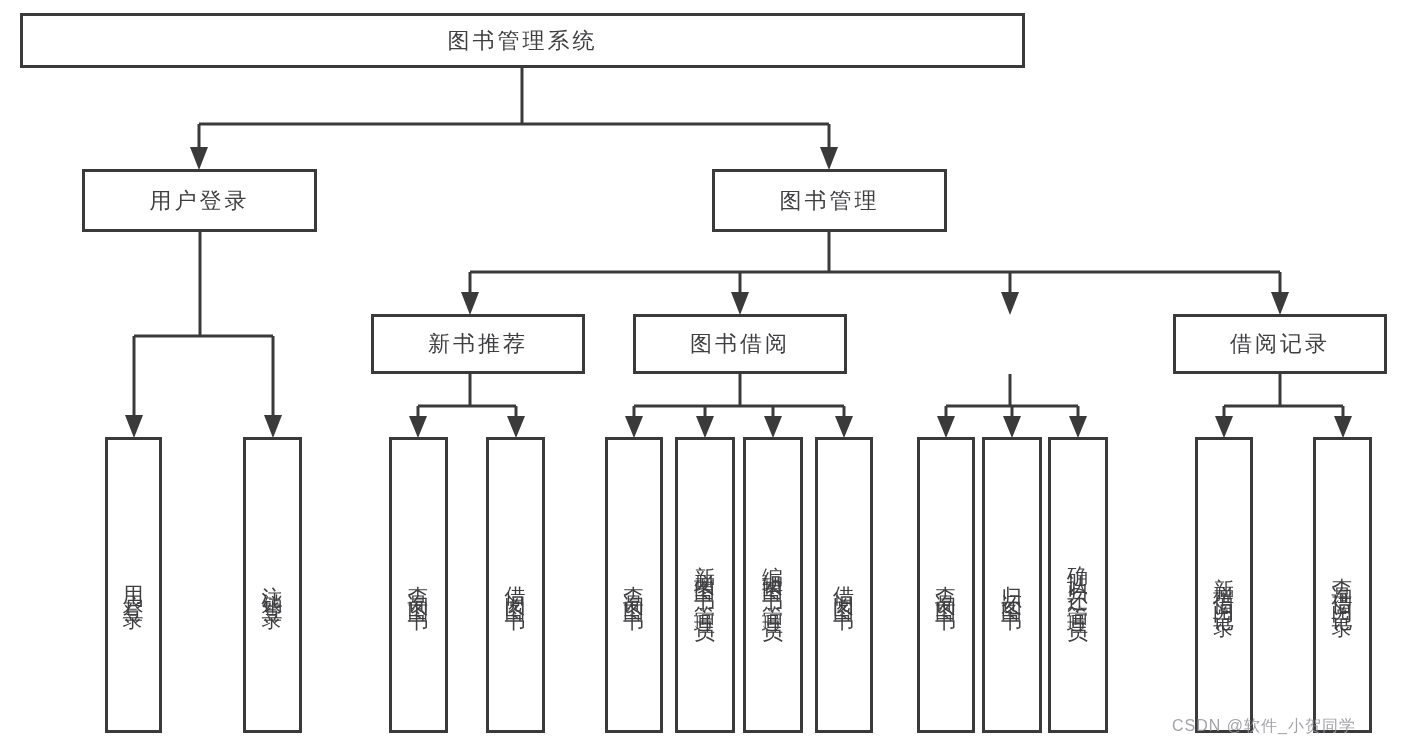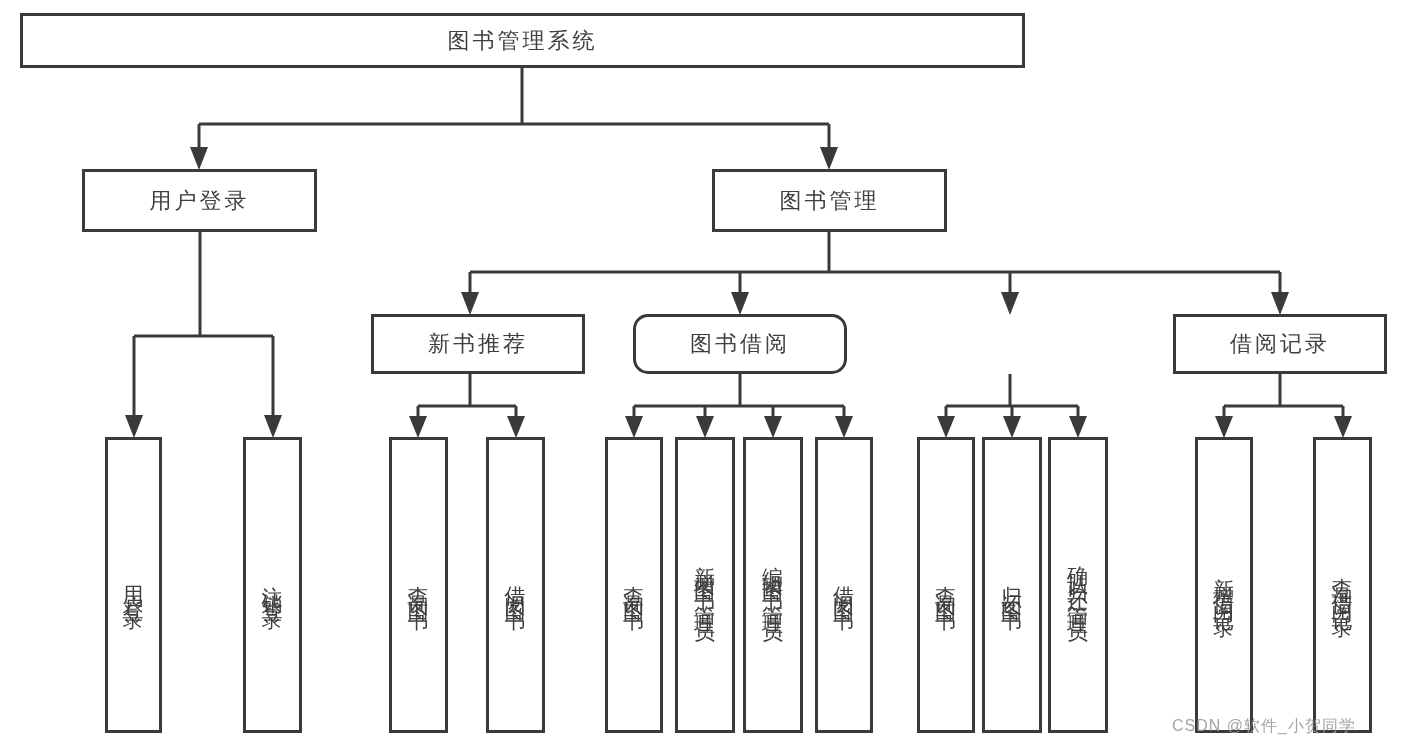--- a/index.html
+++ b/index.html
@@ -38,21 +38,21 @@
     font-size: 21px;
     letter-spacing: 8px;
     line-height: 1;
     white-space: normal;
   }
   
   .n-root   { left: 20px;   top: 13px;  width: 1005px; height: 55px; }
   .n-login  { left: 82px;   top: 169px; width: 235px;  height: 63px; }
   .n-mgmt   { left: 712px;  top: 169px; width: 235px;  height: 63px; }
   .n-rec    { left: 363px;  top: 314px; width: 214px;  height: 60px; margin-left: 8px; }
-  .n-borrow { left: 633px;  top: 314px; width: 214px;  height: 60px; border-radius: 15px; }
+  .n-borrow { left: 633px;  top: 314px; width: 214px;  height: 60px; }
   .n-cur    { left: 903px;  top: 314px; width: 214px;  height: 60px; }
   .n-hist   { left: 1173px; top: 314px; width: 214px;  height: 60px; }
   
   .l-1  { left: 105px;  top: 437px; width: 57px; height: 296px; }
   .l-2  { left: 243px;  top: 437px; width: 59px; height: 296px; }
   .l-3  { left: 389px;  top: 437px; width: 59px; height: 296px; }
   .l-4  { left: 486px;  top: 437px; width: 59px; height: 296px; }
   .l-5  { left: 605px;  top: 437px; width: 58px; height: 296px; }
   .l-6  { left: 675px;  top: 437px; width: 60px; height: 296px; }
   .l-7  { left: 743px;  top: 437px; width: 60px; height: 296px; }

